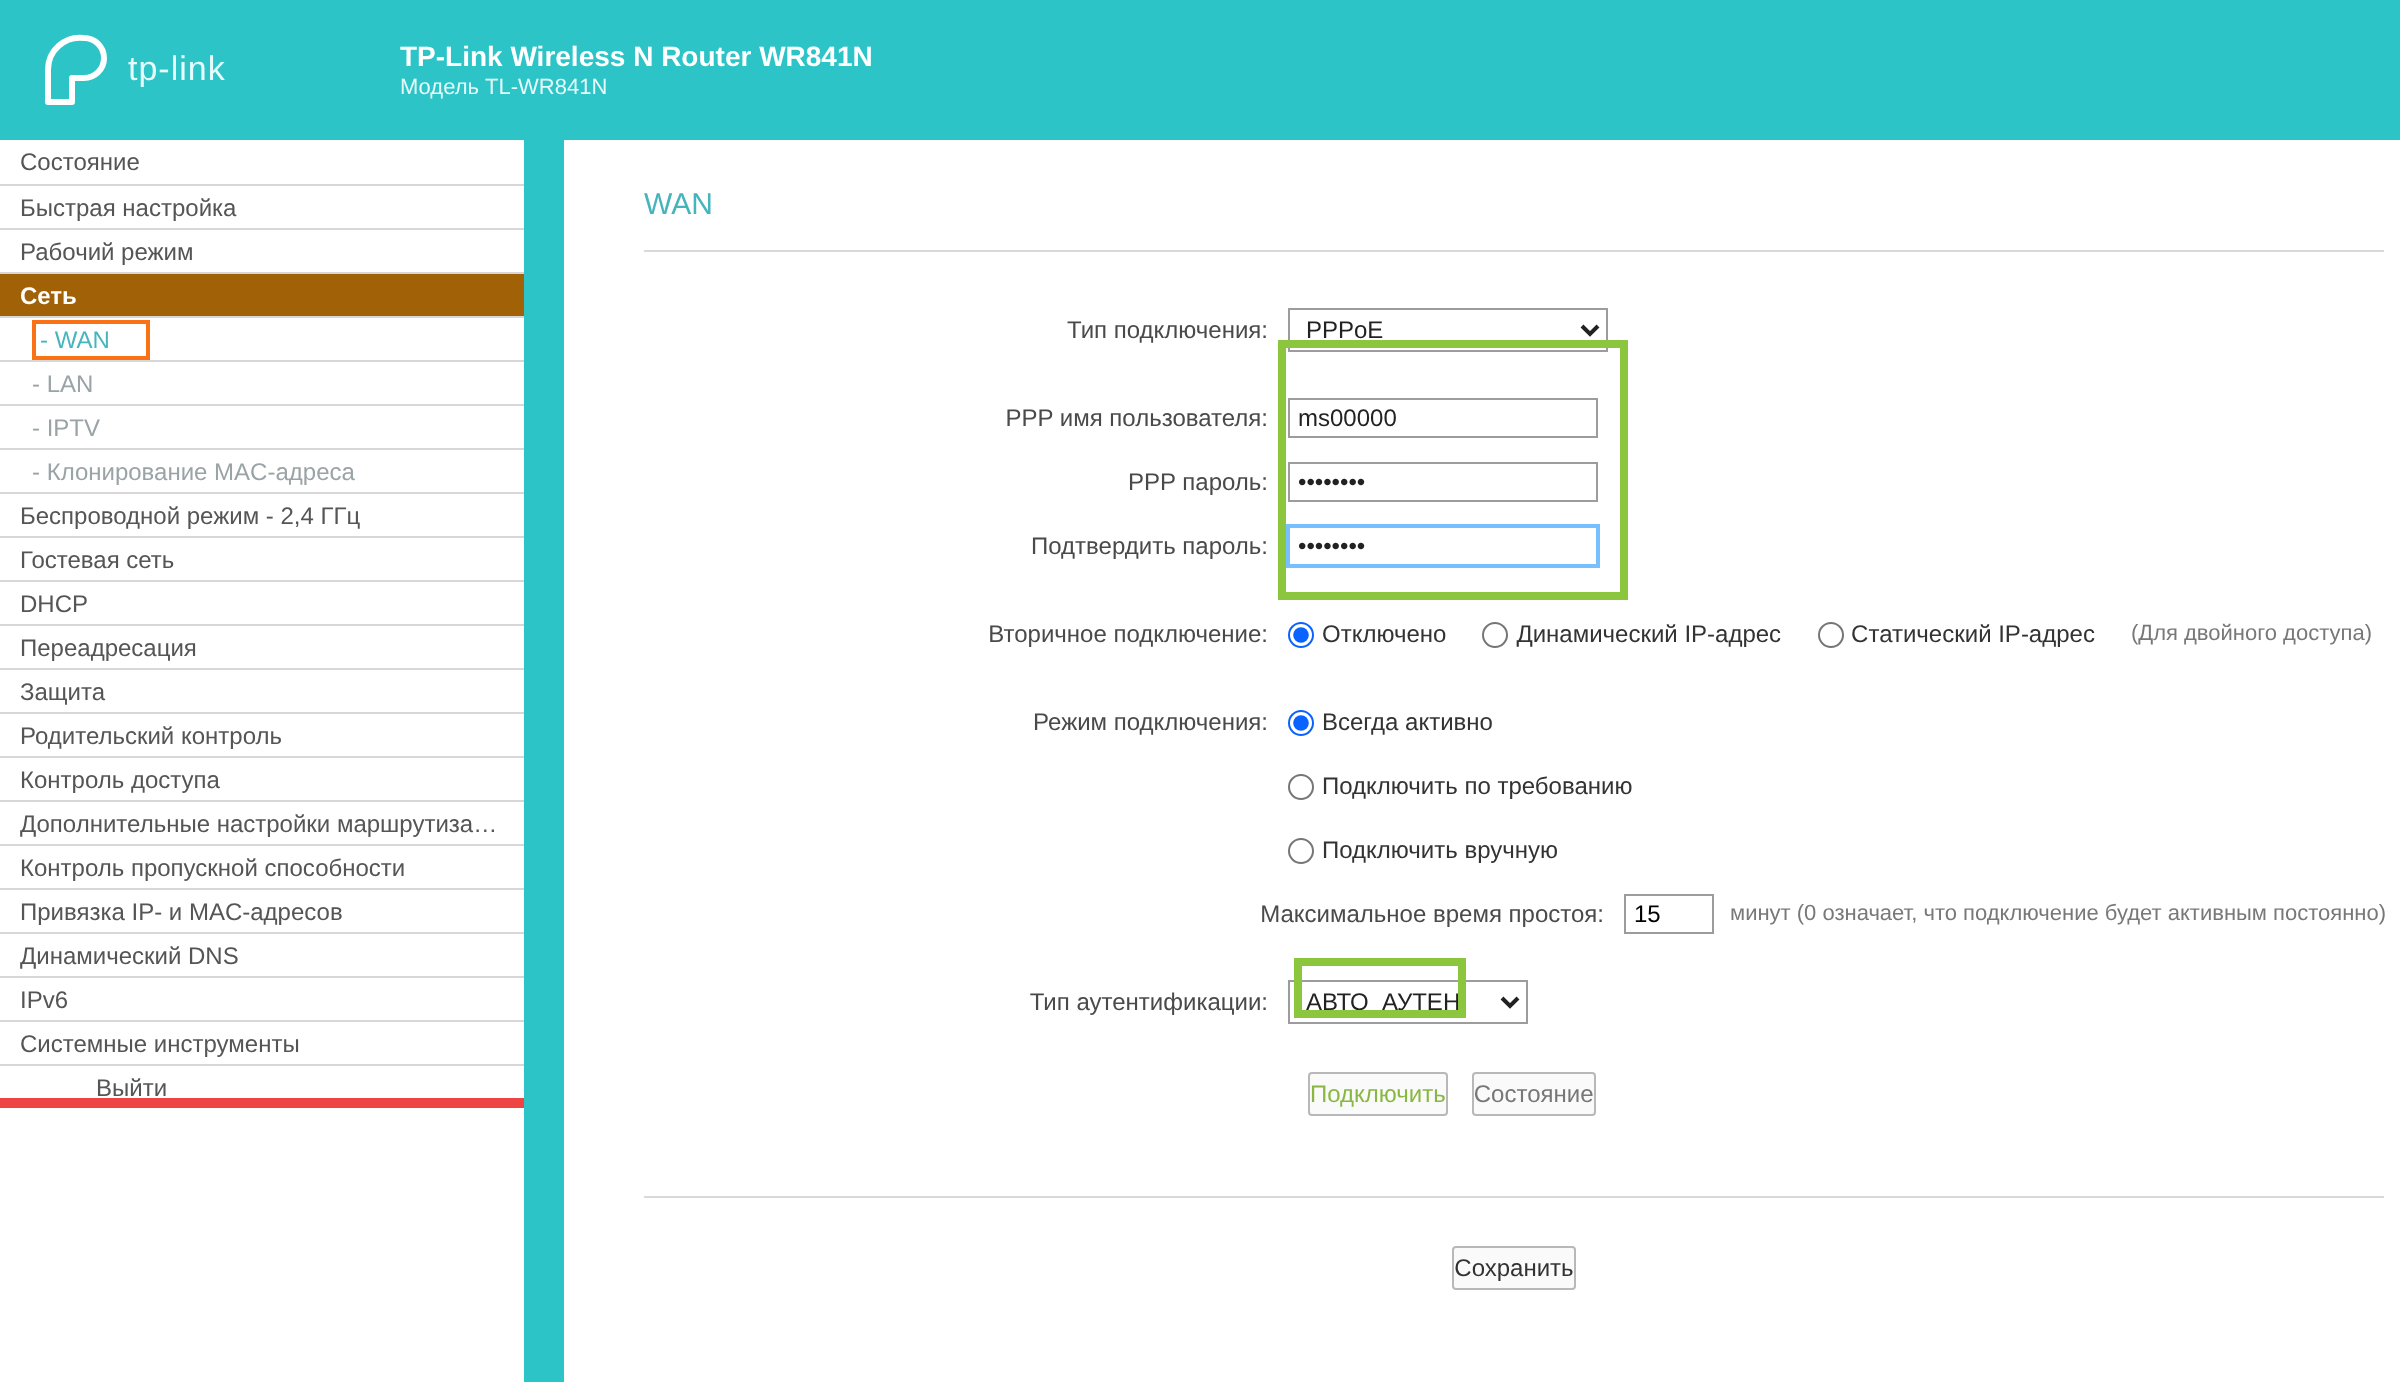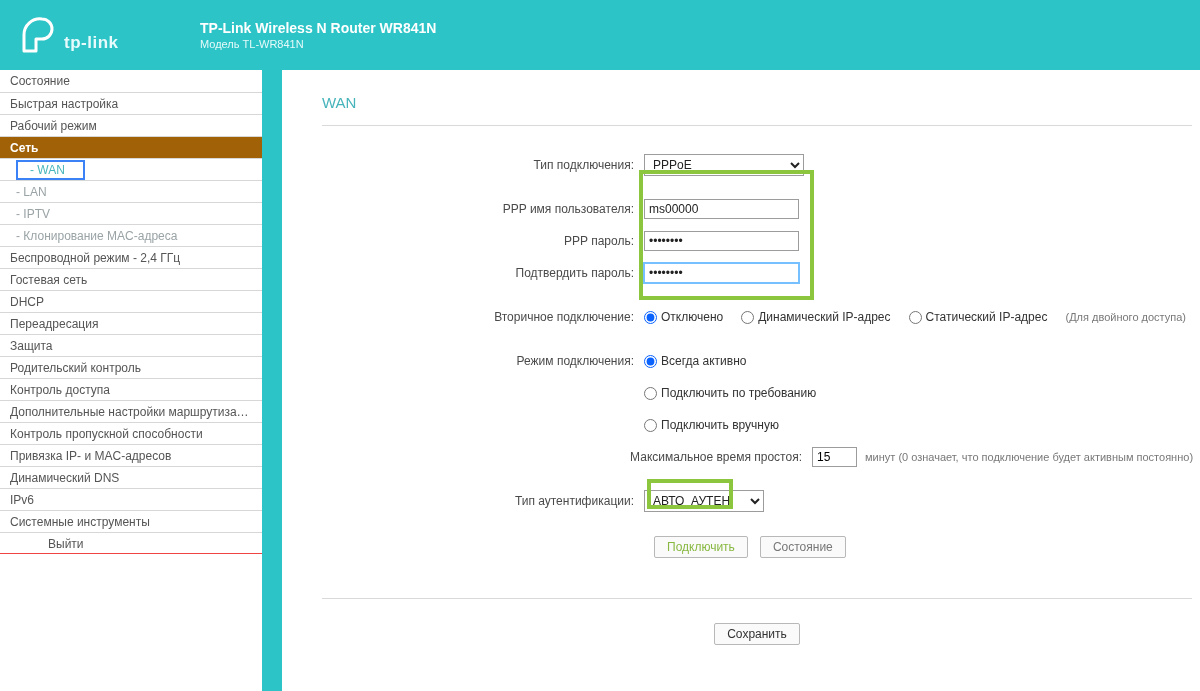--- a/index.html
+++ b/index.html
@@ -19,23 +19,22 @@
     height: 70px;
     width: 100%;
     background: #2cc4c7;
     display: flex;
     align-items: center;
     padding-left: 20px;
     color: #fff;
   }
   .logo-wrap {
     display: flex;
-    align-items: flex-end;
+    align-items: center;
     width: 160px;
-    font-weight: bold;
   }
   .logo-mark {
     width: 36px;
     height: 36px;
     position: relative;
     margin-right: 8px;
   }
   .logo-mark svg { display: block; }
   .logo-text {
     font-size: 17px;
@@ -63,38 +62,38 @@
     line-height: 22px;
     padding: 0 10px;
     border-top: 1px solid #d7d7d7;
     color: #555;
     font-size: 12px;
     cursor: pointer;
     white-space: nowrap;
     overflow: hidden;
     text-overflow: ellipsis;
   }
-  .nav-item:last-child { border-bottom: 1px solid #ef4444; padding-left: 48px; }
+  .nav-item:last-child { border-bottom: 5px solid #ef4444; padding-left: 48px; }
   .nav-item.top-border-none { border-top: none; }
   .nav-item.active {
     background: #a16207;
     color: #fff;
     font-weight: bold;
   }
   .nav-sub {
     padding-left: 16px;
     color: #9aa3a6;
   }
   .nav-sub.active-sub {
     color: #47b6bc;
   }
   .nav-sub .hl-box {
-    border: 2px solid #3b82f6;
+    border: 2px solid #f97316;
     display: inline-block;
-    padding: 0 18px 0 12px;
+    padding: 0 18px 0 2px;
     line-height: 16px;
     margin-top: 1px;
     color: #47b6bc;
   }
 
   
   .teal-divider {
     width: 20px;
     flex: none;
     background: #2cc4c7;
@@ -163,21 +162,21 @@
   }
   .hl-top { left: 357px; top: 100px; width: 175px; height: 130px; }
   .hl-btn { left: 365px; top: 409px; width: 86px; height: 30px; }
 
   
   .btn {
     border: 1px solid #b8b8b8;
     background: #fafafa;
     color: #777;
     font-size: 12px;
-    padding: 3px 12px;
+    padding: 3px 0;
     border-radius: 2px;
     cursor: pointer;
   }
   .btn.primary { color: #89b842; }
   .btn-row {
     display: flex;
     align-items: center;
     gap: 12px;
     padding-left: 332px;
     margin-top: 22px;

